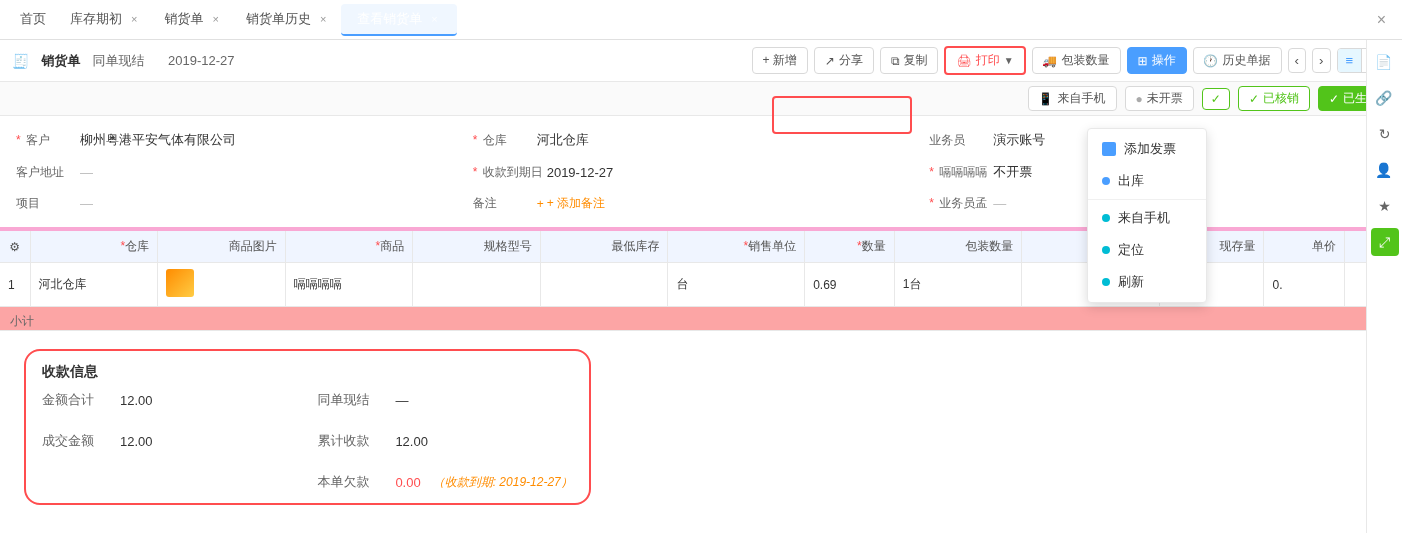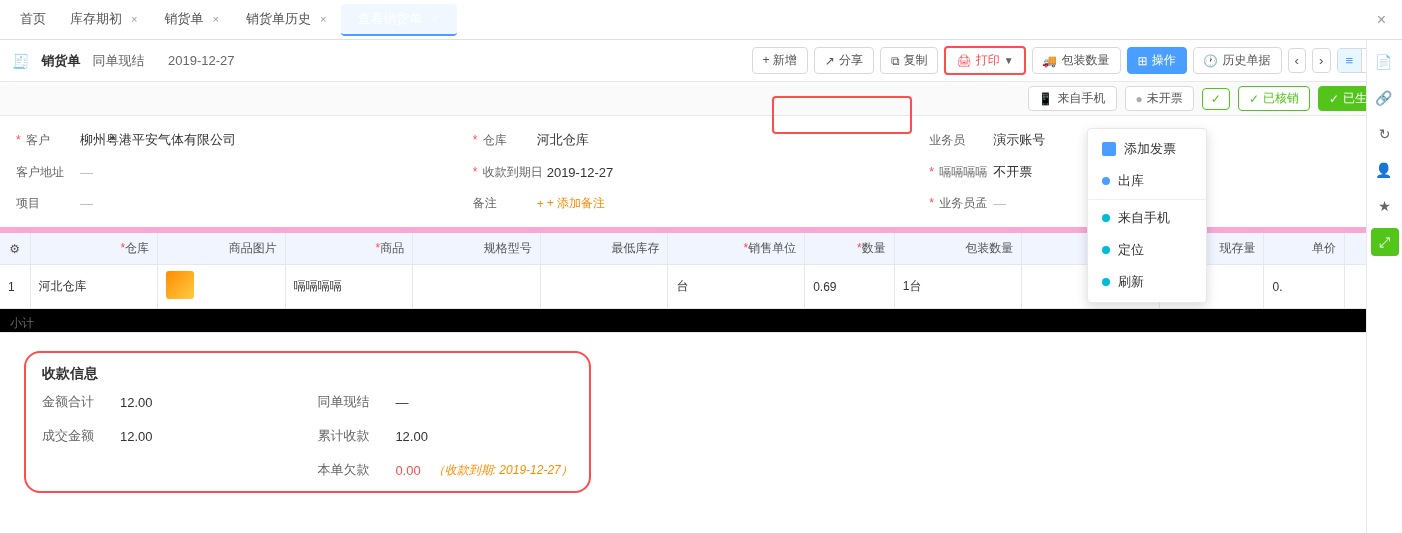--- a/index.html
+++ b/index.html
@@ -155,21 +155,21 @@
       background: #fff;
       color: #555;
     }
 
     
     .form-area {
       padding: 12px 16px;
       display: grid;
       grid-template-columns: 1fr 1fr 1fr;
       gap: 8px 0;
-      border-bottom: 6px solid #f9a8d4;
+      border-bottom: 4px solid #f9a8d4;
     }
     .field-row {
       display: flex;
       align-items: center;
       gap: 4px;
       padding: 3px 0;
     }
     .field-label {
       color: #666;
       white-space: nowrap;
@@ -215,21 +215,21 @@
     }
     table thead th .required { color: #ff4d4f; }
     table tbody tr { background: #fff; }
     table tbody td {
       padding: 6px 8px;
       border-right: 1px solid #e8e8e8;
       border-bottom: 1px solid #e8e8e8;
       white-space: nowrap;
     }
     .subtotal-row td {
-      background: #000000;
+      background: #fca5a5;
       color: #666;
       font-size: 12px;
       padding-left: 10px;
     }
     .gear-col { width: 30px; text-align: center; }
     .product-img {
       width: 28px;
       height: 28px;
       background: linear-gradient(135deg, #ff8c00, #ffcc44);
       border-radius: 3px;
@@ -247,21 +247,21 @@
       min-width: 500px;
     }
     .payment-title {
       font-weight: bold;
       font-size: 14px;
       margin-bottom: 10px;
     }
     .payment-grid {
       display: grid;
       grid-template-columns: 1fr 1fr;
-      gap: 16px 20px;
+      gap: 23px 20px;
     }
     .payment-row {
       display: flex;
       align-items: center;
       gap: 8px;
     }
     .payment-label { color: #666; font-size: 13px; min-width: 70px; }
     .payment-value { color: #333; font-size: 13px; }
     .payment-value.orange { color: #ff8c00; font-style: italic; }
     .payment-value.red { color: #ff4d4f; }

